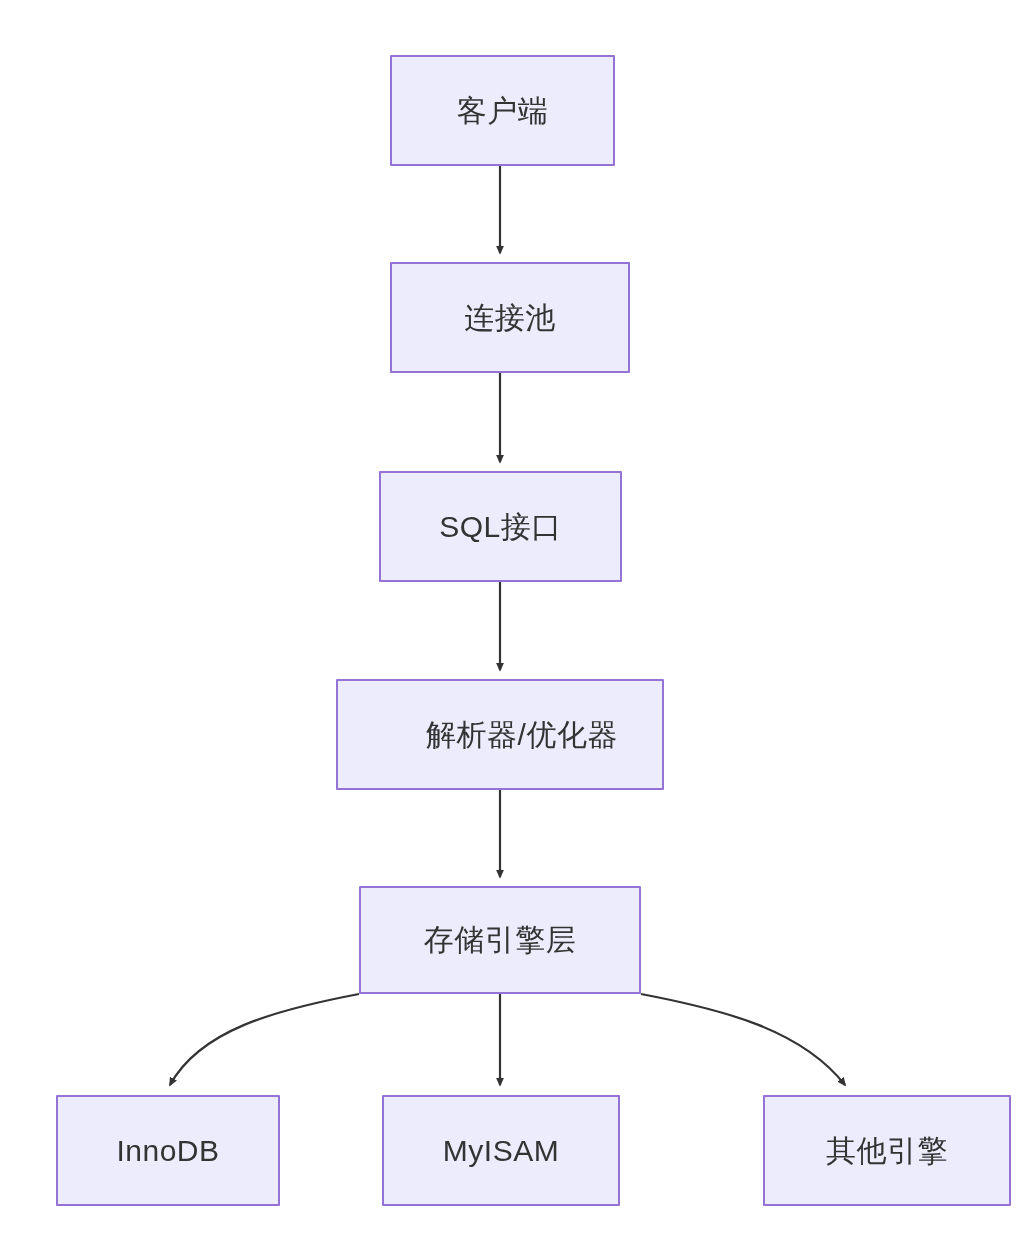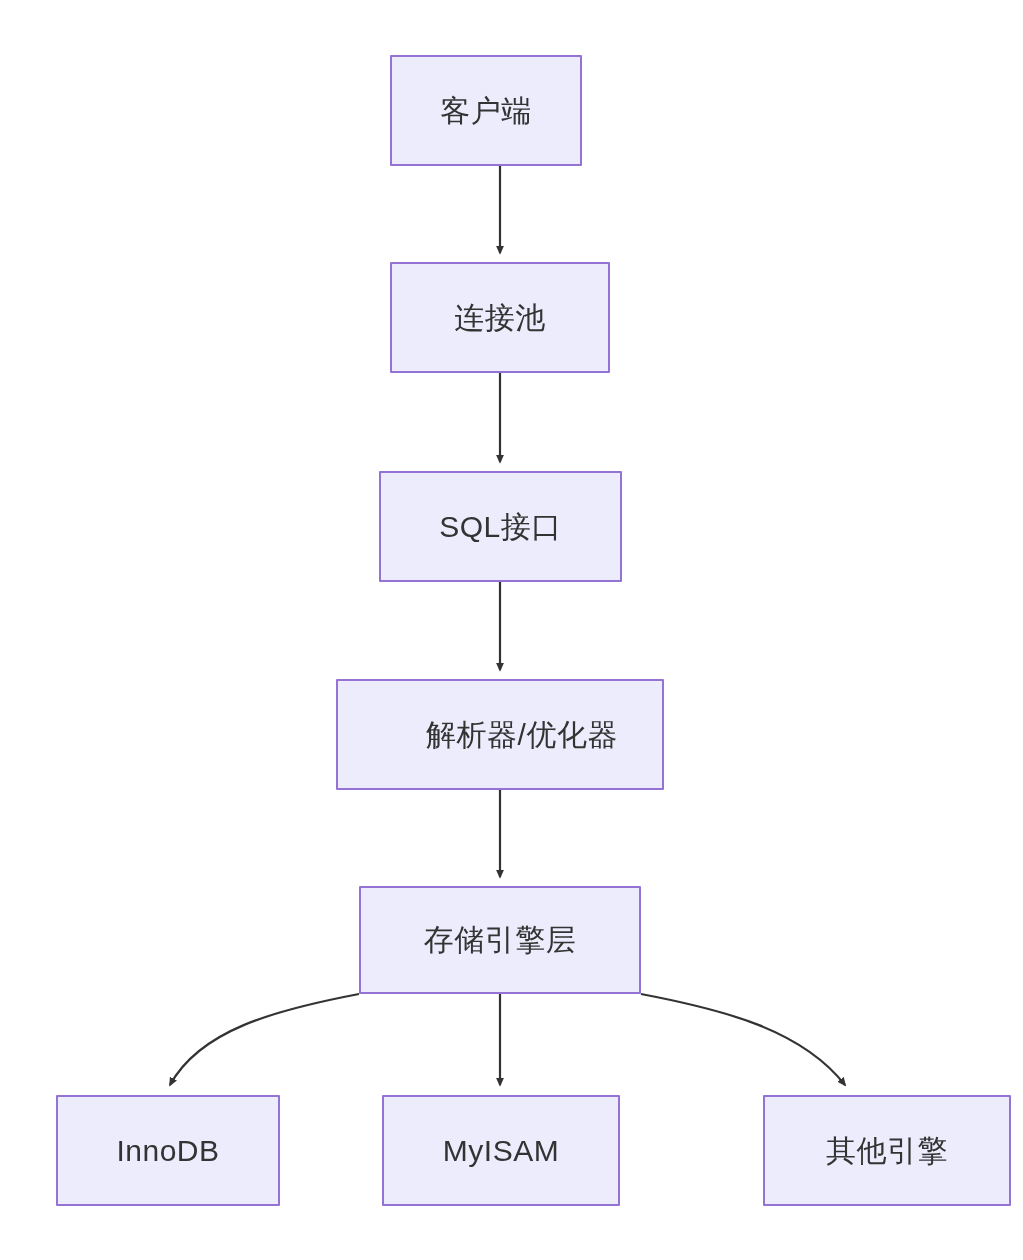--- a/index.html
+++ b/index.html
@@ -64,25 +64,25 @@
 
     <path d="M 500,790 L 500,877" stroke="#333333" stroke-width="2.2" fill="none" marker-end="url(#arrowhead)"></path>
 
     <path d="M 359,994 C 275,1010 200,1030 170,1085" stroke="#333333" stroke-width="2.2" fill="none" marker-end="url(#arrowhead)"></path>
 
     <path d="M 500,994 L 500,1085" stroke="#333333" stroke-width="2.2" fill="none" marker-end="url(#arrowhead)"></path>
 
     <path d="M 641,994 C 725,1010 802,1030 845,1085" stroke="#333333" stroke-width="2.2" fill="none" marker-end="url(#arrowhead)"></path>
   </svg>
 
-  <div class="node" style="left:390px; top:55px; width:192px; height:111px;">
+  <div class="node" style="left:390px; top:55px; width:225px; height:111px;">
     <span class="node-label">客户端</span>
   </div>
 
-  <div class="node" style="left:390px; top:262px; width:220px; height:111px;">
+  <div class="node" style="left:390px; top:262px; width:240px; height:111px;">
     <span class="node-label">连接池</span>
   </div>
 
   <div class="node" style="left:379px; top:471px; width:243px; height:111px;">
     <span class="node-label">SQL接口</span>
   </div>
 
   <div class="node" style="left:336px; top:679px; width:328px; height:111px;padding-left:44px;">
     <span class="node-label">解析器/优化器</span>
   </div>

